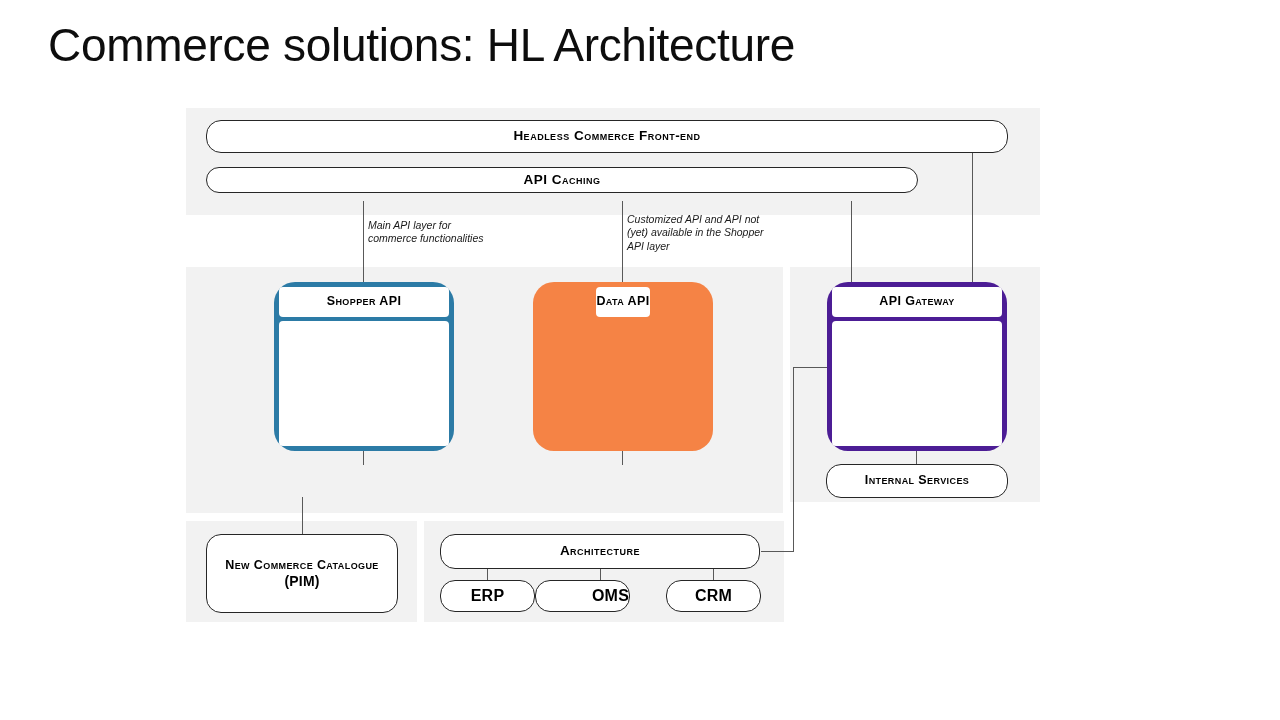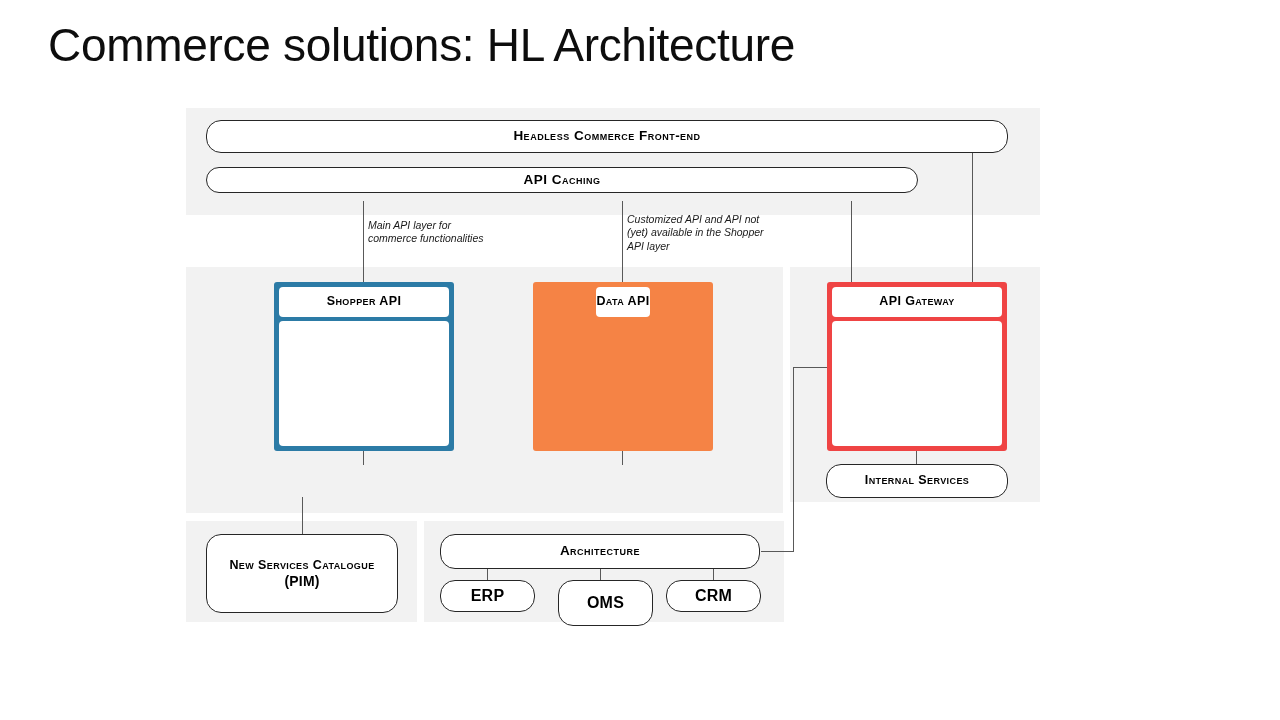--- a/index.html
+++ b/index.html
@@ -76,21 +76,21 @@
   .plain-bold {
     font-weight: bold;
     font-size: 16px;
     letter-spacing: 0.2px;
     color: #000000;
   }
 
   
   .frame {
     position: absolute;
-    border-radius: 3px;
+    border-radius: 21px;
     box-sizing: border-box;
     z-index: 3;
     padding: 5px;
     display: flex;
     flex-direction: column;
     gap: 4px;
   }
   .frame .frame-head {
     background: #ffffff;
     border-radius: 4px;
@@ -191,46 +191,46 @@
     <div class="frame-body"></div>
   </div>
 
   <div class="frame" style="left:533px; top:282px; width:180px; height:169px; background:#F58345;align-items:center;">
     <div class="frame-head">
       <span class="sc">Data API</span>
     </div>
     <div class="frame-body"></div>
   </div>
 
-  <div class="frame" style="left:827px; top:282px; width:180px; height:169px; background:#ef4444;">
+  <div class="frame" style="left:827px; top:282px; width:180px; height:169px; background:#4c1d95;">
     <div class="frame-head">
       <span class="sc">API Gateway</span>
     </div>
     <div class="frame-body"></div>
   </div>
 
 
   <div class="node" style="left:826px; top:464px; width:182px; height:34px;">
     <span class="sc">Internal Services</span>
   </div>
 
   <div class="node" style="left:206px; top:534px; width:192px; height:79px; flex-direction:column;">
-    <span class="sc">New Services Catalogue</span>
+    <span class="sc">New Commerce Catalogue</span>
     <span class="plain-bold" style="font-size:14px;">(PIM)</span>
   </div>
 
   <div class="node" style="left:440px; top:534px; width:320px; height:35px;">
     <span class="sc-lg">Architecture</span>
   </div>
 
   <div class="node" style="left:440px; top:580px; width:95px; height:32px;">
     <span class="plain-bold">ERP</span>
   </div>
 
-  <div class="node" style="left:558px; top:580px; width:95px; height:46px;">
+  <div class="node" style="left:535px; top:580px; width:95px; height:32px;justify-content:flex-end;">
     <span class="plain-bold">OMS</span>
   </div>
 
   <div class="node" style="left:666px; top:580px; width:95px; height:32px;">
     <span class="plain-bold">CRM</span>
   </div>
 
 </div>
 
 </body></html>

